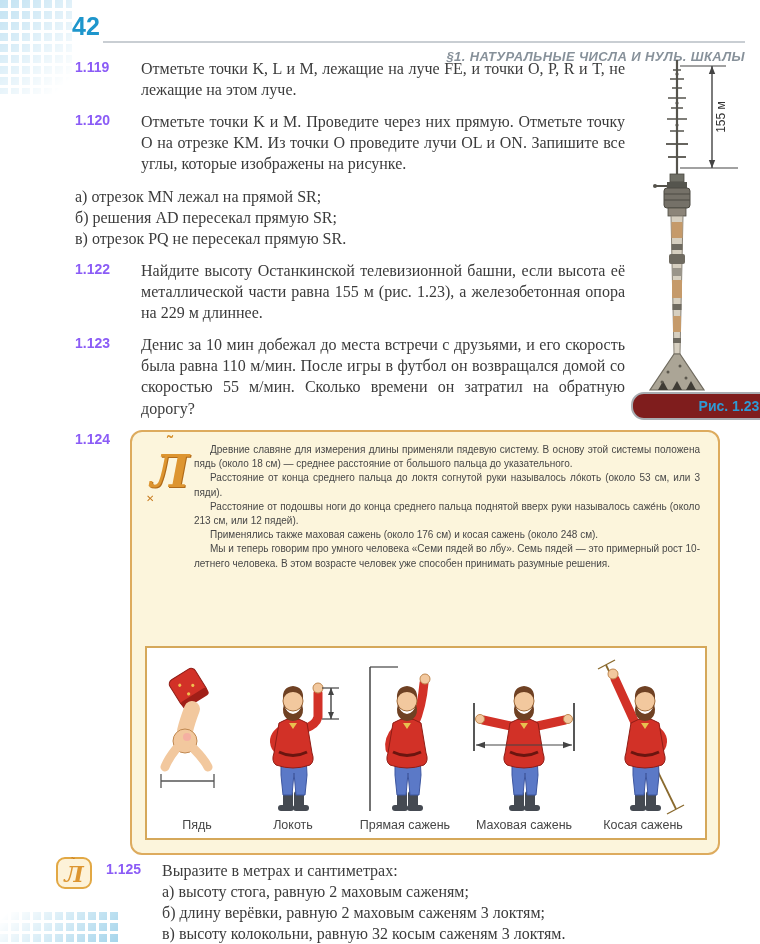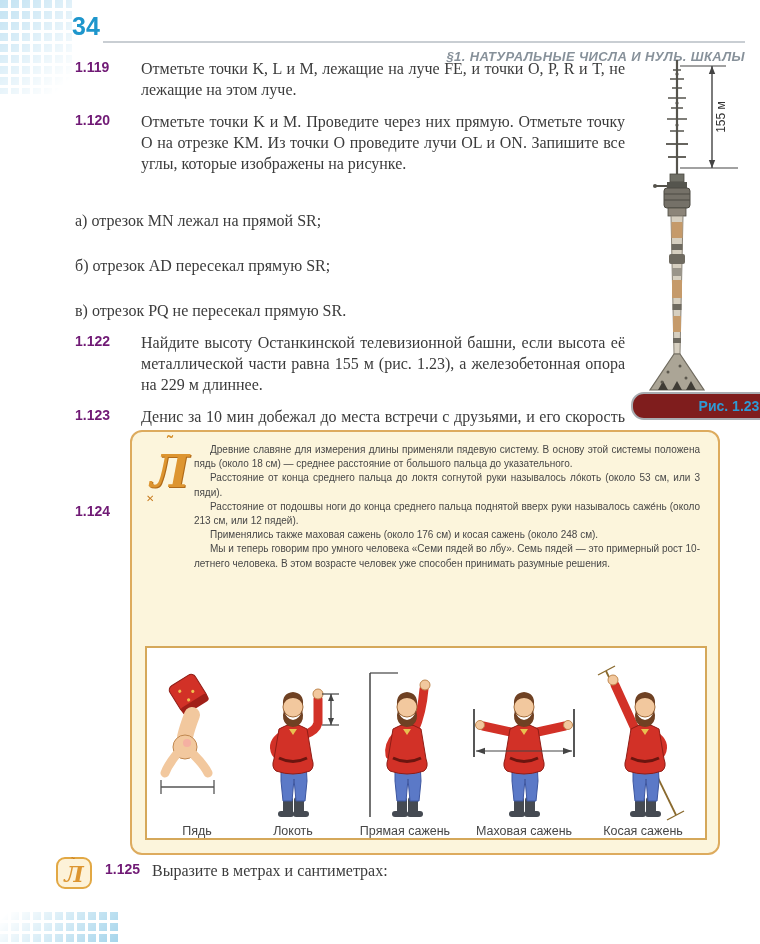--- a/index.html
+++ b/index.html
@@ -27,24 +27,24 @@
   .page-num{position:absolute;left:72px;top:12px;font-family:"Liberation Sans",sans-serif;
     font-weight:bold;font-size:25px;color:#1e96cc;}
   .section-title{position:absolute;left:103px;top:21px;width:642px;text-align:right;
     font-family:"Liberation Sans",sans-serif;font-style:italic;font-weight:bold;
     font-size:13px;letter-spacing:.4px;color:#87919a;margin-top:28px;}
   .header-rule{position:absolute;left:103px;top:41px;width:642px;height:2px;background:#c9ced3;}
   
   .exercises{position:absolute;left:75px;top:58px;width:550px;}
   .ex{display:flex;margin-bottom:11px;}
   .ex-num{flex:none;width:50px;margin-right:16px;font-family:"Liberation Sans",sans-serif;
-    font-weight:bold;font-size:14px;color:#701a75;padding-top:1px;}
+    font-weight:bold;font-size:14px;color:#8b5cf6;padding-top:1px;}
   .ex-body{flex:1;font-size:16px;line-height:1.32;}
   .ex-main{text-align:justify;}
-  .ex-sub div{line-height:1.32;margin-top:24px;}
+  .ex-sub div{line-height:1.32;}
   .grid2{display:grid;grid-template-columns:250px 1fr;row-gap:1px;margin-top:3px;}
   
   .tower-wrap{position:absolute;left:622px;top:54px;width:136px;height:340px;}
   .fig-caption{position:absolute;left:631px;top:392px;width:112px;height:24px;
     background:#7f1d1d;border:2px solid #a9adb2;border-radius:13px;
     display:flex;align-items:center;justify-content:center;
     font-family:"Liberation Sans",sans-serif;font-weight:bold;font-size:14px;color:#2e9ad4;padding-left:40px;}
   
   .info-box{position:absolute;left:130px;top:430px;width:590px;height:425px;box-sizing:border-box;
     background:#fcf5dc;border:2px solid #ddab5e;border-radius:12px;}
@@ -53,41 +53,41 @@
     font-size:18px;line-height:8px;height:8px;font-weight:bold;}
   .drop-cap .letter{display:block;font-family:"DejaVu Serif",serif;font-style:italic;font-weight:bold;
     font-size:44px;line-height:48px;color:#dd9530;text-shadow:1px 1px 0 #b06a18;}
   .drop-cap .cross{position:absolute;left:0px;bottom:2px;font-size:10px;color:#c87c20;}
   .box-text{margin:11px 18px 0 62px;font-family:"Liberation Sans",sans-serif;
     font-size:10px;line-height:1.42;color:#474747;text-align:justify;}
   .box-text p{margin:0;text-indent:16px;}
   
   .panel{position:absolute;left:13px;top:214px;width:562px;height:194px;box-sizing:border-box;
     background:#ffffff;border:2px solid #d5a85a;display:flex;align-items:flex-end;
-    justify-content:space-between;padding:4px 10px 0 10px;}
+    justify-content:space-between;padding:4px 10px 6px 10px;}
   .figcell{display:flex;flex-direction:column;align-items:center;}
   .figcell .lbl{font-family:"Liberation Sans",sans-serif;font-size:12.5px;color:#474747;
     margin-top:1px;white-space:nowrap;}
   
   .ex125{position:absolute;left:56px;top:860px;width:650px;display:flex;}
   .badge{flex:none;width:36px;height:32px;box-sizing:border-box;margin-top:-3px;
     border:2px solid #e2a844;border-radius:9px;background:#fdf2d8;
     text-align:center;position:relative;}
   .badge .letter{font-family:"DejaVu Serif",serif;font-style:italic;font-weight:bold;
     font-size:22px;line-height:30px;color:#dd9530;}
   .badge .tilde{position:absolute;left:13px;top:-4px;font-size:12px;color:#c87c20;}
-  .ex125 .ex-num{width:44px;margin-right:12px;margin-left:4px;text-align:right;}
+  .ex125 .ex-num{width:44px;margin-right:12px;margin-left:14px;}
 </style>
 </head>
 <body>
 
 <div class="checker checker-top"></div>
 <div class="checker checker-bottom"></div>
 
-<div class="page-num">34</div>
+<div class="page-num">42</div>
 <div class="section-title">§1. НАТУРАЛЬНЫЕ ЧИСЛА И НУЛЬ. ШКАЛЫ</div>
 <div class="header-rule"></div>
 
 <div class="exercises">
 
   <div class="ex">
     <div class="ex-num">1.119</div>
     <div class="ex-body">
         <div class="ex-main">Отметьте точки K, L и M, лежащие на луче FE, и точки O, P, R и T, не лежащие на этом луче.</div>
       </div>
@@ -97,21 +97,21 @@
     <div class="ex-num">1.120</div>
     <div class="ex-body">
         <div class="ex-main">Отметьте точки K и M. Проведите через них прямую. Отметьте точку O на отрезке KM. Из точки O проведите лучи OL и ON. Запишите все углы, которые изображены на рисунке.</div>
       </div>
   </div>
 
   <div class="ex">
     <div class="ex-body">
       <div class="ex-sub">
         <div>а) отрезок MN лежал на прямой SR;</div>
-        <div>б) отрезок AD пересекал прямую SR;</div>
+        <div>б) решения AD пересекал прямую SR;</div>
         <div>в) отрезок PQ не пересекал прямую SR.</div>
       </div>
     </div>
   </div>
 
   <div class="ex">
     <div class="ex-num">1.122</div>
     <div class="ex-body">
         <div class="ex-main">Найдите высоту Останкинской телевизионной башни, если высота её металлической части равна 155 м (рис. 1.23), а железобетонная опора на 229 м длиннее.</div>
       </div>
@@ -330,14 +330,19 @@
 </div>
 
 <div class="ex125">
   <div class="badge">
     <span class="tilde">˜</span>
     <span class="letter">Л</span>
   </div>
   <div class="ex-num">1.125</div>
   <div class="ex-body">
     <div class="ex-main">Выразите в метрах и сантиметрах:</div>
+    <div class="ex-sub">
+      <div>а) высоту стога, равную 2 маховым саженям;</div>
+      <div>б) длину верёвки, равную 2 маховым саженям 3 локтям;</div>
+      <div>в) высоту колокольни, равную 32 косым саженям 3 локтям.</div>
+    </div>
   </div>
 </div>
 
 </body></html>

